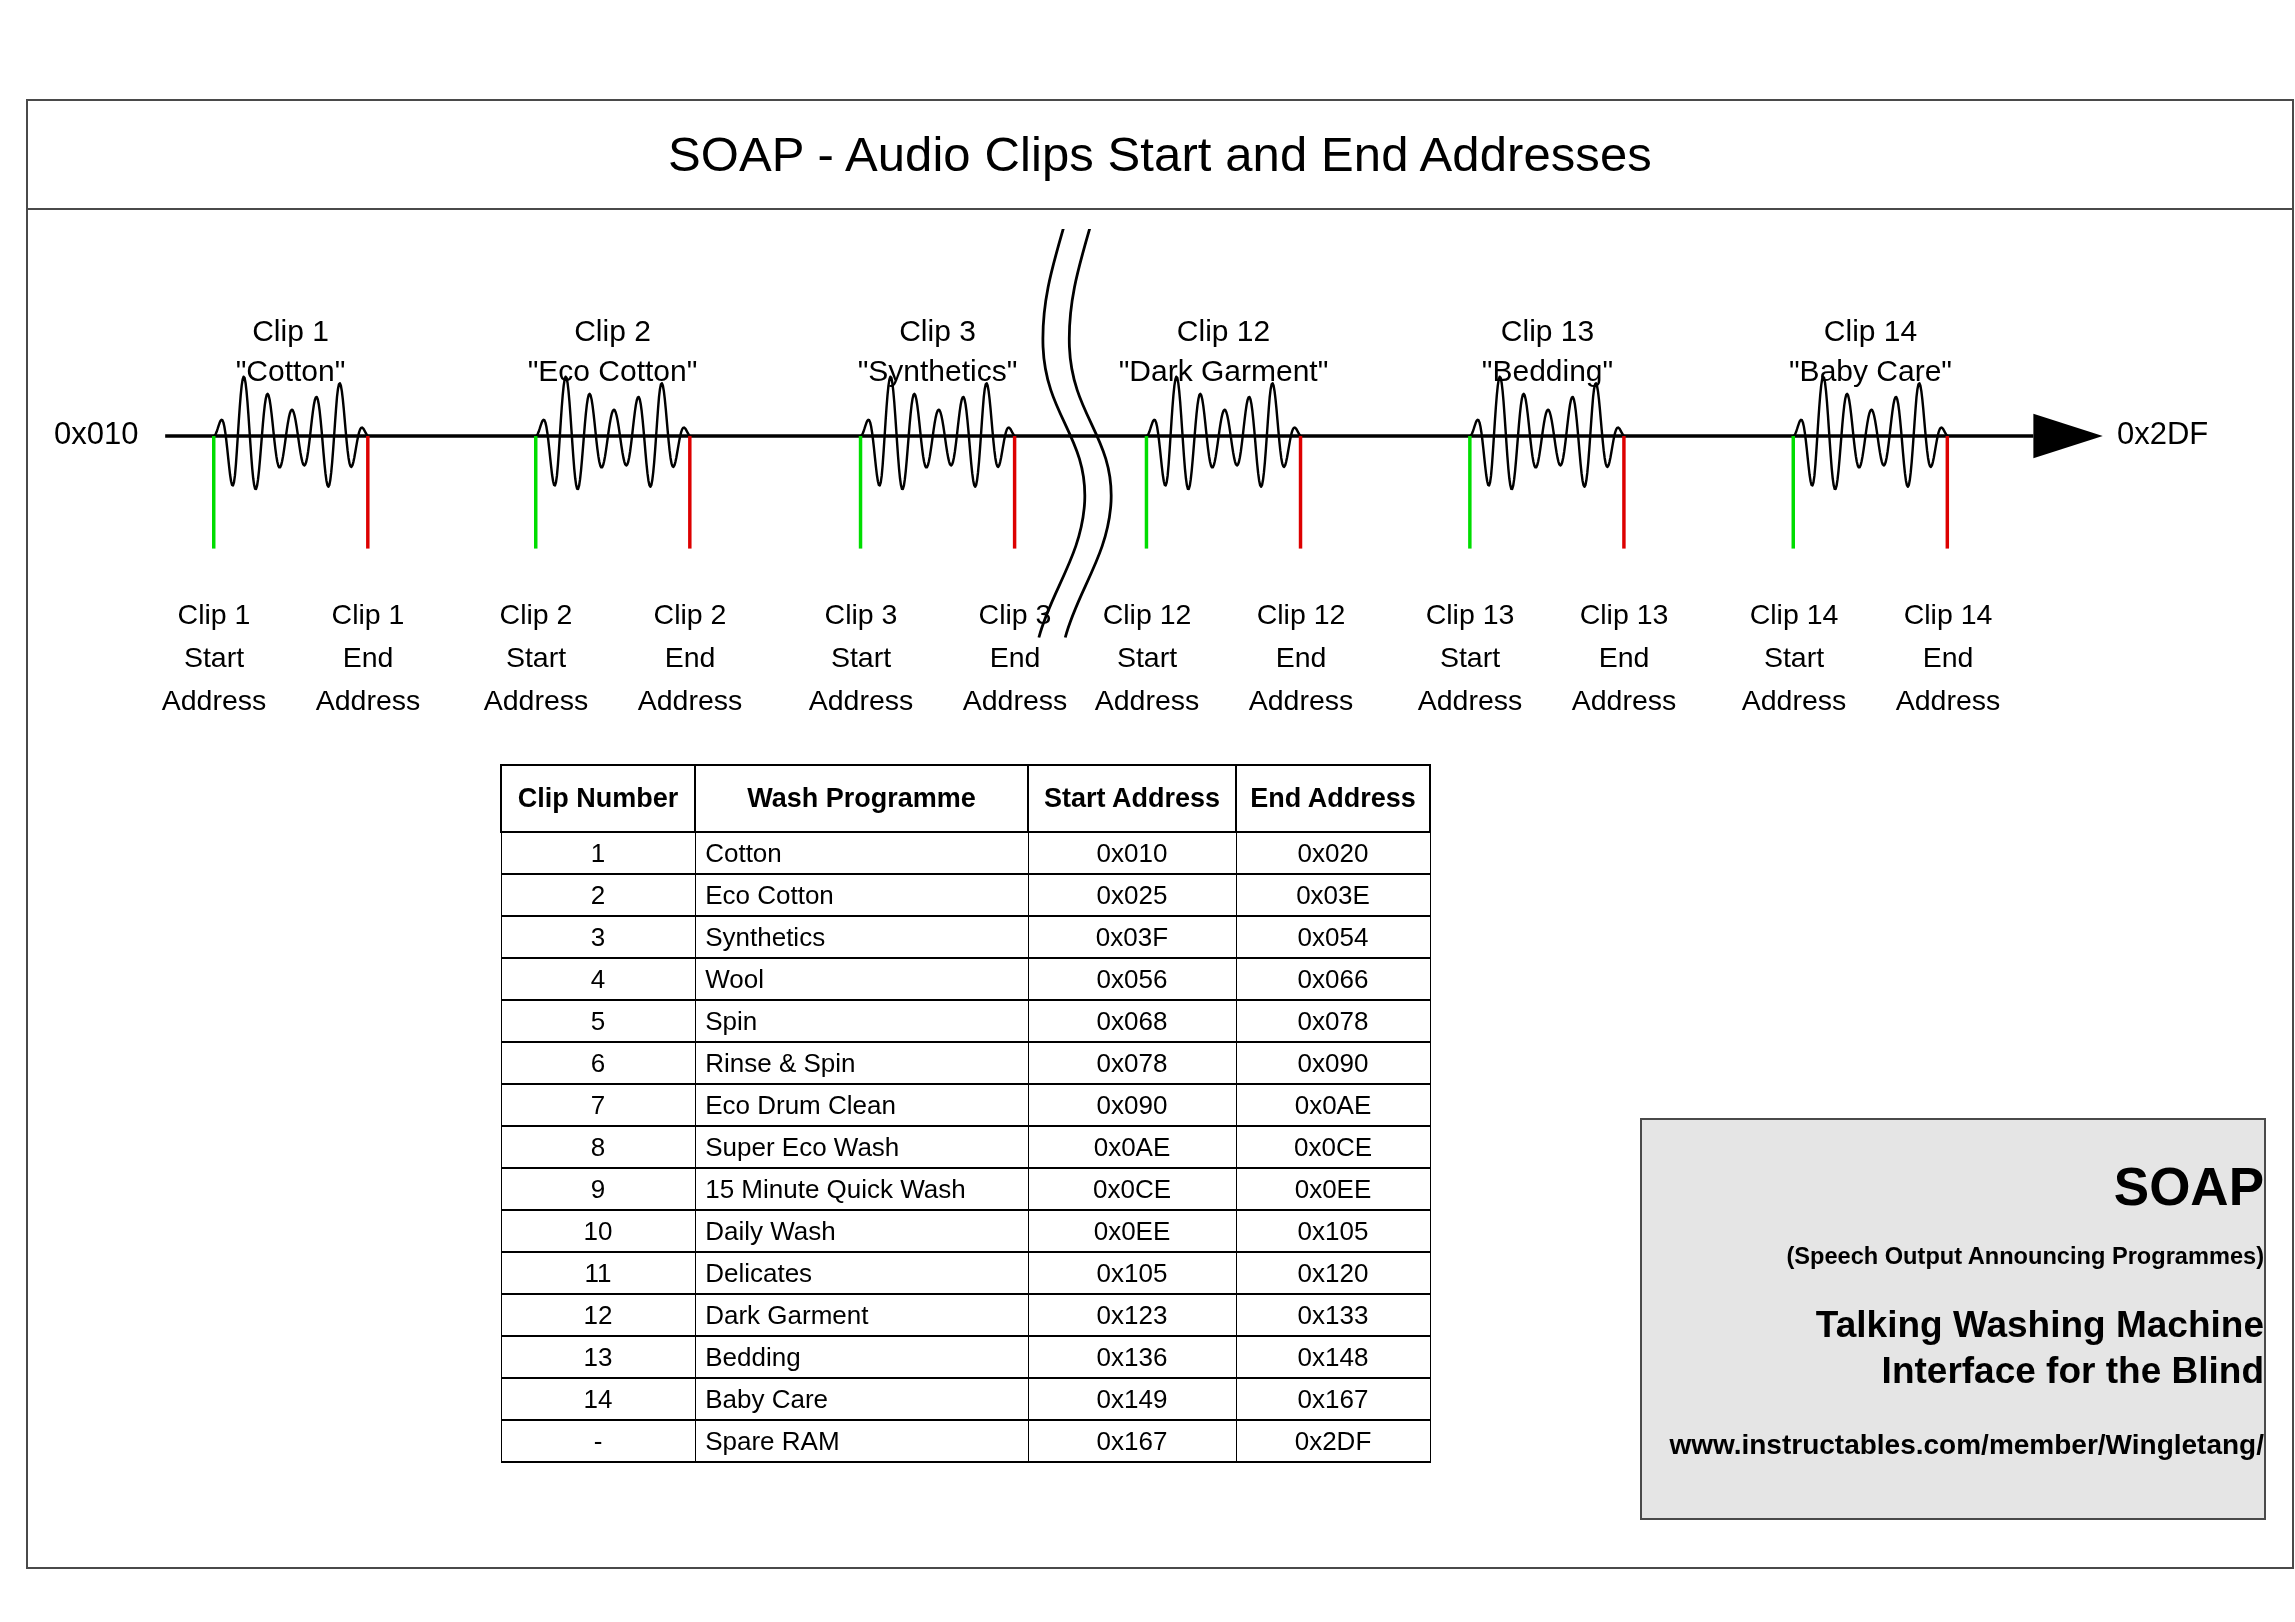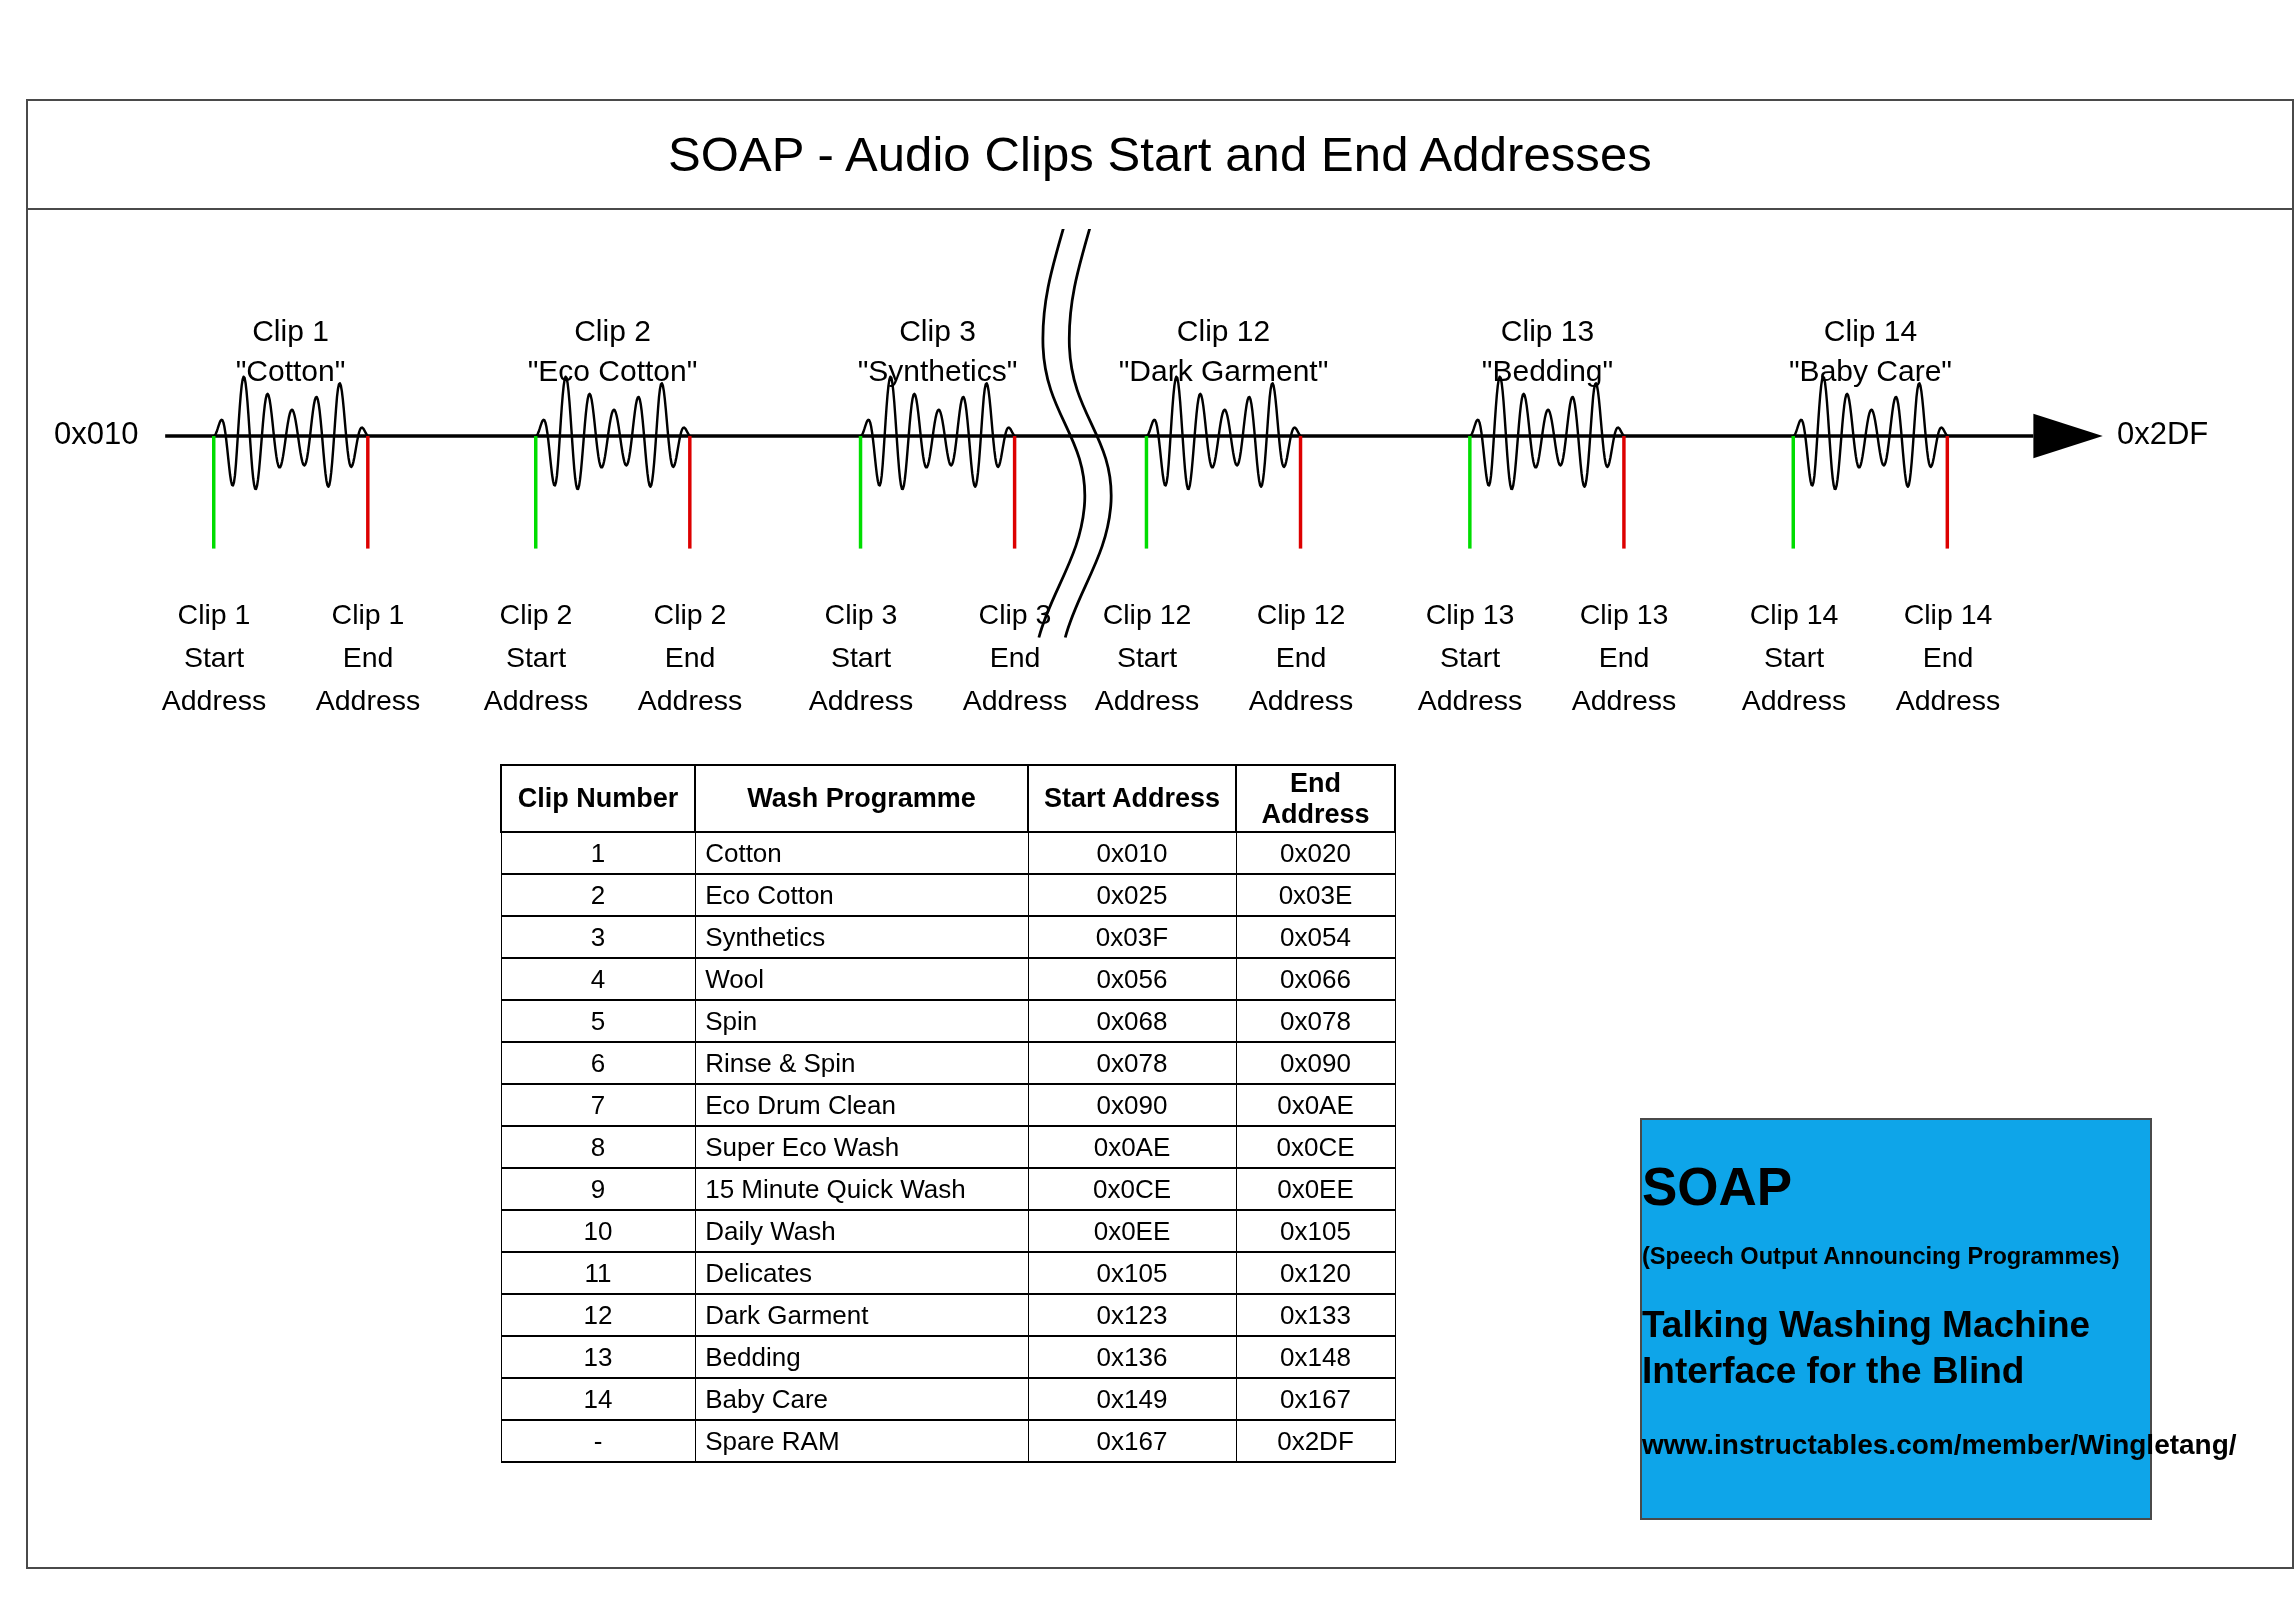--- a/index.html
+++ b/index.html
@@ -79,31 +79,31 @@
     text-align:center;
     font-size:27px;
   }
   .addr-table tbody td{
     border-top-width:2.1px;
     border-bottom-width:2.1px;
   }
   .c-num{ width:194px; text-align:center; }
   .c-prog{ width:333px; text-align:left; }
   .c-start{ width:208px; text-align:center; }
-  .c-end{ width:159px; text-align:center; }
+  .c-end{ width:194px; text-align:center; }
 
   
   .info-box{
     position:absolute;
     left:1640px;top:1118px;
-    width:512px;height:402px;
+    width:626px;height:402px;
     border:2.8px solid #4a4a4a;
     box-sizing:border-box;
-    background:#0ea5e9;
-    text-align:left;
+    background:#e5e5e5;
+    text-align:right;
   }
   .info-title{
     font-size:53px;font-weight:bold;
     margin-top:36px;
   }
   .info-sub{
     font-size:23.6px;font-weight:bold;
     margin-top:26px;
   }
   .info-main{

